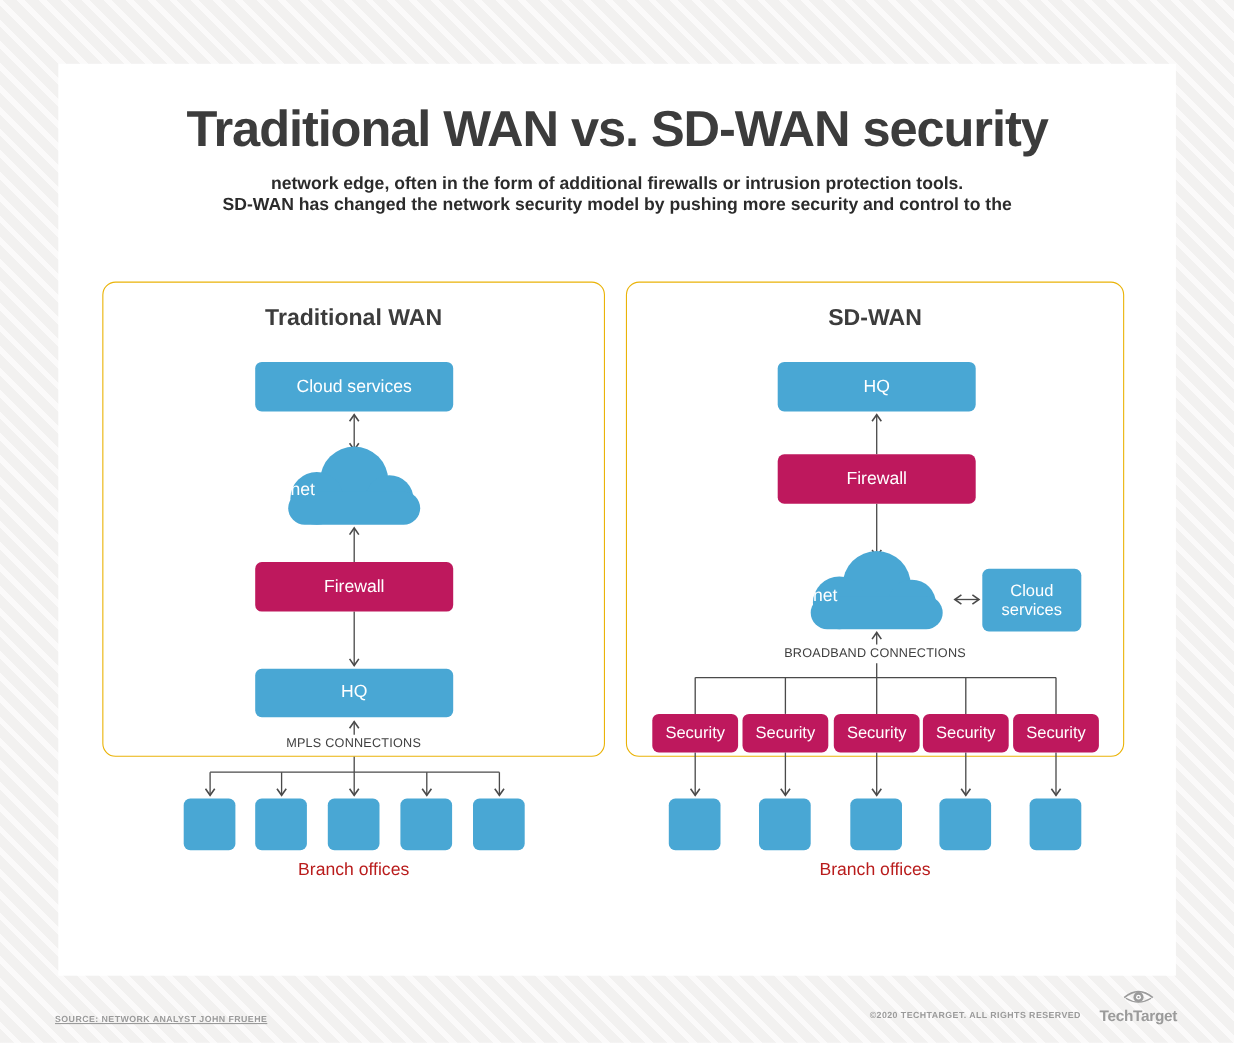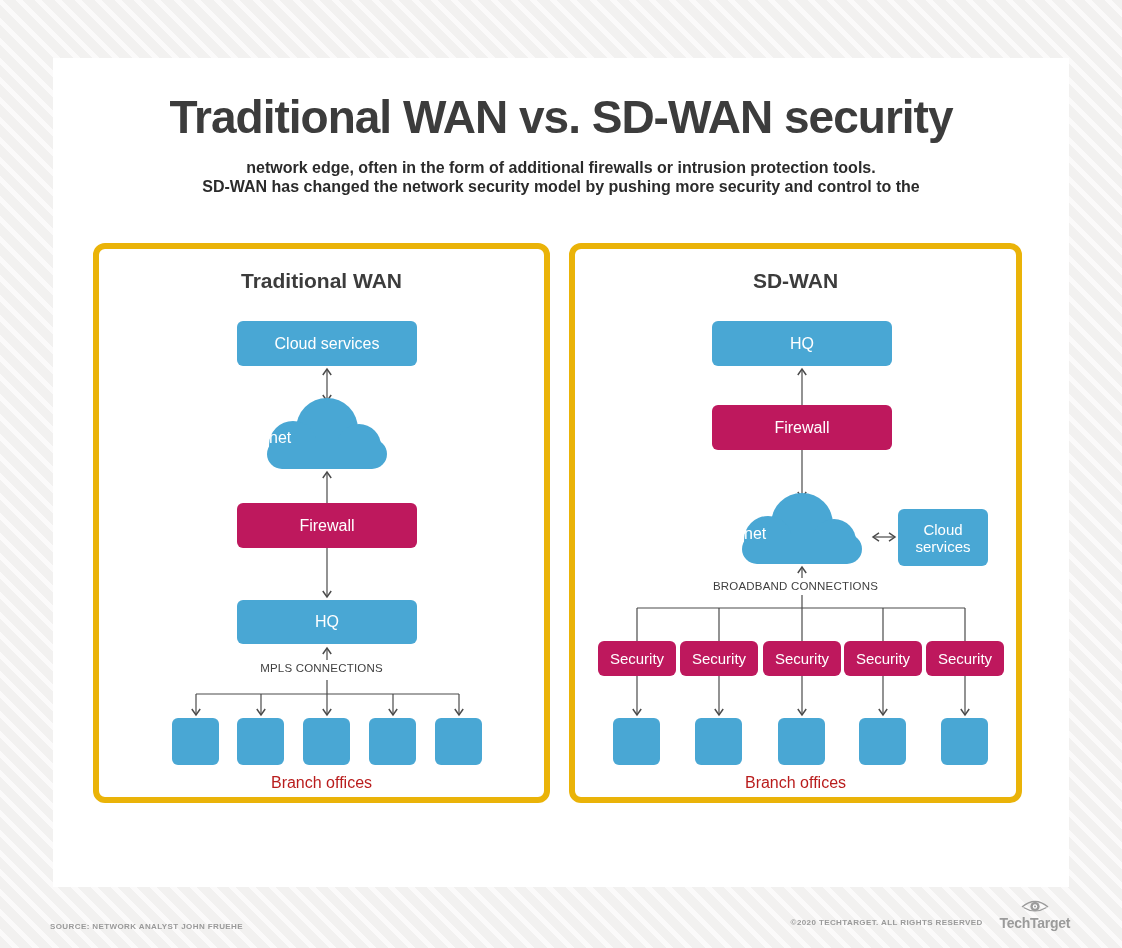--- a/index.html
+++ b/index.html
@@ -18,22 +18,22 @@
     position:absolute; left:0; right:0; top:32px;
     text-align:center; font-size:46px; font-weight:bold;
     letter-spacing:-1px; color:#3c3c3c;
   }
   .subtitle {
     position:absolute; left:0; right:0; top:100px;
     text-align:center; font-size:16px; font-weight:bold;
     color:#2b2b2b; line-height:19px;
   }
   .panel {
-    position:absolute; top:185px; height:560px;
-    border:6px solid #eab308; border-radius:12px; background:#fff;
+    position:absolute; top:198px; height:432px;
+    border:1px solid #eab308; border-radius:12px; background:#fff;
   }
   .panel.left  { left:40px;  width:457px; }
   .panel.right { left:516px; width:453px; }
   .panel-title {
     position:absolute; left:0; right:0; top:20px;
     text-align:center; font-size:21px; font-weight:bold; color:#3c3c3c;
   }
   .node {
     position:absolute; border-radius:6px; color:#ffffff;
     display:flex; align-items:center; justify-content:center;
@@ -52,21 +52,21 @@
     position:absolute; width:47px; height:47px; top:469px;
     background:#49a7d4; border-radius:6px;
   }
   .branch-label {
     position:absolute; left:0; right:0; top:525px; text-align:center;
     font-size:16px; color:#b91c1c;
   }
   .wires { position:absolute; left:0; top:0; pointer-events:none; }
   .footer-source {
     position:absolute; left:50px; top:922px;
-    font-size:8px; font-weight:bold; letter-spacing:.4px; color:#9a9a9a;
+    font-size:8px; font-weight:bold; letter-spacing:.4px; color:#9a9a9a;text-decoration:underline;
   }
   .footer-right {
     position:absolute; right:52px; top:898px;
     display:flex; align-items:flex-end; gap:17px;
   }
   .footer-copyright {
     font-size:8px; font-weight:bold; letter-spacing:.4px; color:#9a9a9a;
     padding-bottom:4px;
   }
   .brand { display:flex; flex-direction:column; align-items:center; }

